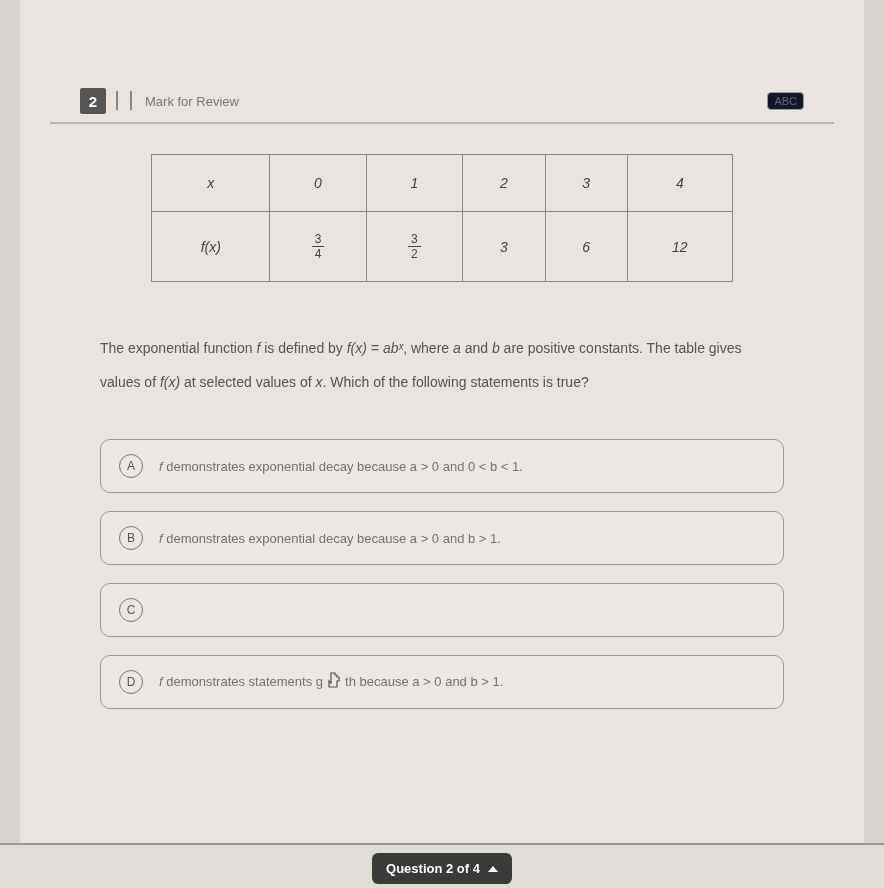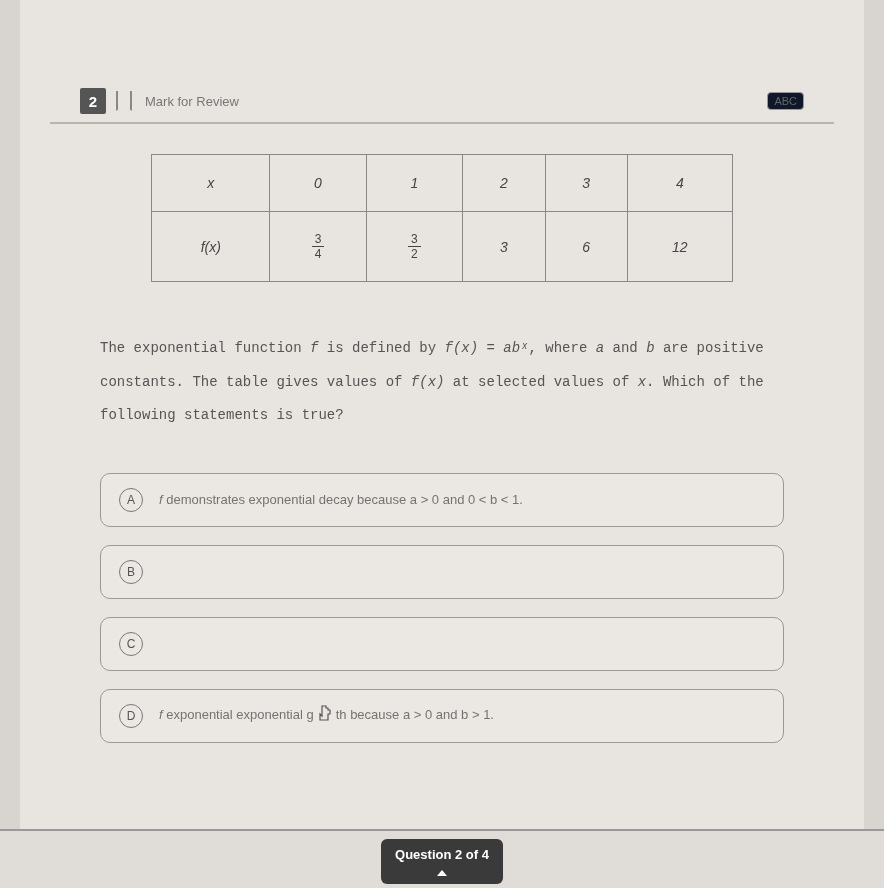--- a/index.html
+++ b/index.html
@@ -95,21 +95,20 @@
       font-size: 12px;
       font-style: normal;
     }
     .frac .n { display: block; border-bottom: 1px solid #444; padding: 0 3px; }
     .frac .d { display: block; padding: 0 3px; }
     .question-text {
       color: #555;
       font-size: 14px;
       line-height: 2.4;
       margin-bottom: 40px;
-      font-family: Liberation Mono, monospace;
     }
     .question-text .fn { font-style: italic; }
     .choices {
       display: flex;
       flex-direction: column;
       gap: 18px;
     }
     .choice {
       border: 1.5px solid #999;
       border-radius: 10px;
@@ -155,21 +154,20 @@
     .question-nav {
       display: inline-flex;
       align-items: center;
       background: #3a3a3a;
       color: #fff;
       padding: 8px 14px;
       border-radius: 6px;
       font-size: 13px;
       font-weight: 600;
       gap: 8px;
-      flex-direction: column;
     }
     .chevron-up {
       width: 0;
       height: 0;
       border-left: 5px solid transparent;
       border-right: 5px solid transparent;
       border-bottom: 6px solid #fff;
       display: inline-block;
     }
   </style>
@@ -210,27 +208,28 @@
       <span>The exponential function </span><span class="fn">f</span><span> is defined by </span><span class="fn">f(x) = abˣ</span><span>, where </span><span class="fn">a</span><span> and </span><span class="fn">b</span><span> are positive constants. The table gives values of </span><span class="fn">f(x)</span><span> at selected values of </span><span class="fn">x</span><span>. Which of the following statements is true?</span>
     </div>
 
     <div class="choices">
       <div class="choice">
         <div class="choice-letter">A</div>
         <div class="choice-text"><span class="fn">f</span><span> demonstrates exponential decay because a &gt; 0 and 0 &lt; b &lt; 1.</span></div>
       </div>
       <div class="choice">
         <div class="choice-letter">B</div>
+        <div class="choice-text"><span class="fn">f</span><span> demonstrates exponential decay because a &gt; 0 and b &gt; 1.</span></div>
       </div>
       <div class="choice">
         <div class="choice-letter">C</div>
       </div>
       <div class="choice">
         <div class="choice-letter">D</div>
-        <div class="choice-text"><span class="fn">f</span><span> exponential exponential g</span><span class="cursor-icon"><svg width="18" height="20" viewBox="0 0 18 20">
+        <div class="choice-text"><span class="fn">f</span><span> demonstrates statements g</span><span class="cursor-icon"><svg width="18" height="20" viewBox="0 0 18 20">
                 <path d="M6 2 L6 12 L4 10 L4 16 L12 16 L12 10 L14 10 L14 6 L12 6 L12 4 L10 4 L10 2 Z" fill="none" stroke="#555" stroke-width="1.2"></path>
               </svg></span><span>th because a &gt; 0 and b &gt; 1.</span></div>
       </div>
     </div>
   </div>
 </div>
 
 <div class="footer-bar">
   <div class="question-nav">
     <span>Question 2 of 4</span>

